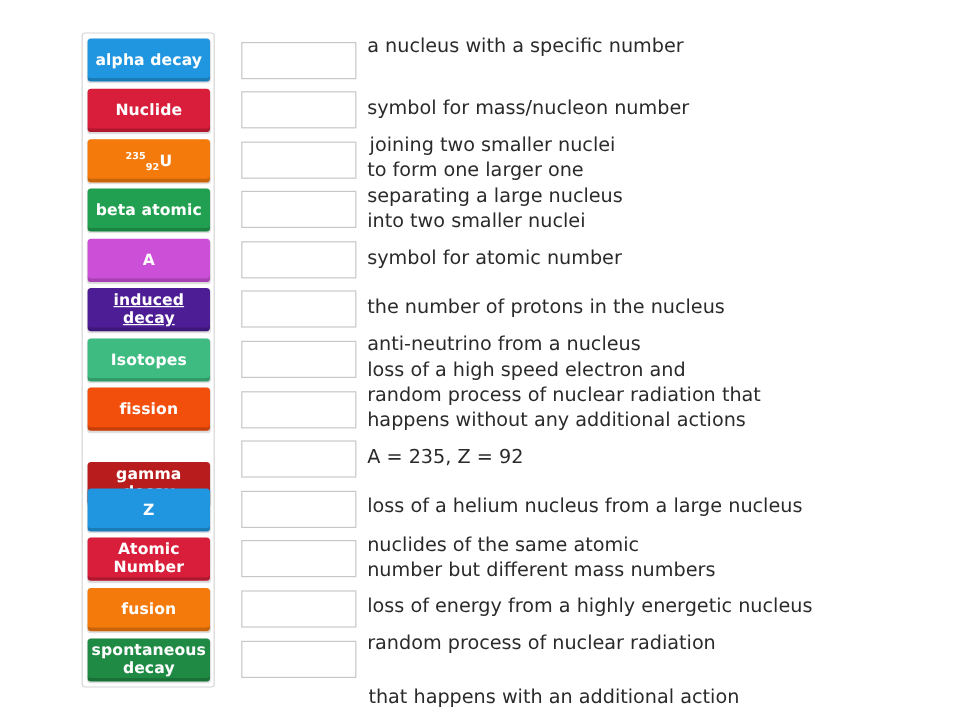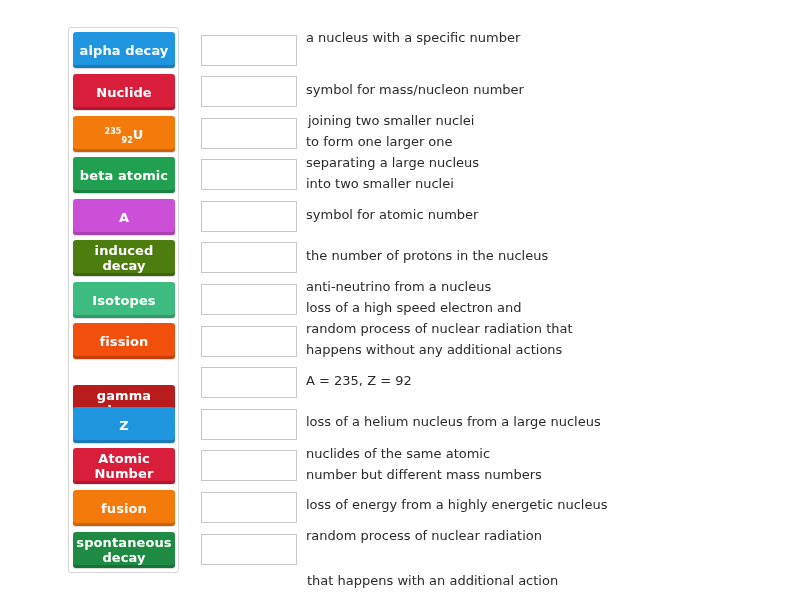--- a/index.html
+++ b/index.html
@@ -2,21 +2,21 @@
 <html><head>
 <meta charset="utf-8">
 <style>
   html, body { margin:0; padding:0; background:#ffffff; }
   body { width:800px; height:600px; position:relative; overflow:hidden; font-family:"DejaVu Sans", "Liberation Sans", sans-serif; }
   .tray { position:absolute; left:68px; top:27px; width:111px; height:546px; border:1px solid #d6d6d6; border-radius:3px; background:#fff; box-sizing:border-box; }
   .tile { position:absolute; left:73px; width:102px; height:36px; border-radius:3px; color:#fff; font-weight:bold; font-size:13px; line-height:15px; text-align:center; display:flex; align-items:center; justify-content:center; box-sizing:border-box; box-shadow: inset 0 -3px 0 rgba(0,0,0,0.18), 0 1px 1px rgba(0,0,0,0.15); cursor:grab; letter-spacing:0.1px; }
   .tile span.lbl { display:block; padding:0 2px; }
   .tile sup, .tile sub { font-size:8px; line-height:0; }
   .slot { position:absolute; left:201px; width:96px; height:31px; border:1px solid #c8c8c8; background:#fff; box-sizing:border-box; }
-  .desc { position:absolute; left:306px; width:480px; font-size:13px; line-height:21px; color:#2a2a2a; font-family:"DejaVu Sans", sans-serif; }
+  .desc { position:absolute; left:306px; width:480px; font-size:16px; line-height:21px; color:#2a2a2a; font-family:"DejaVu Sans", sans-serif; }
 </style>
 </head>
 <body>
 
 <div class="tray"></div>
 
 <div class="tile" style="top:32px;background:#2196e0;">
     <span class="lbl">alpha decay</span>
   </div>
 <div class="tile" style="top:74px;background:#d81e3a;">
@@ -24,21 +24,21 @@
   </div>
 <div class="tile" style="top:116px;background:#f47a0c;">
     <span class="lbl"><sup>235</sup><sub>92</sub><span>U</span></span>
   </div>
 <div class="tile" style="top:157px;background:#20a050;">
     <span class="lbl">beta atomic</span>
   </div>
 <div class="tile" style="top:199px;background:#cc4fd8;">
     <span class="lbl">A</span>
   </div>
-<div class="tile" style="top:240px;background:#4d7c0f;">
+<div class="tile" style="top:240px;background:#4c1d95;text-decoration:underline;">
     <span class="lbl" style="width:70px;margin:0 auto;">induced decay</span>
   </div>
 <div class="tile" style="top:282px;background:#3dbb80;">
     <span class="lbl">Isotopes</span>
   </div>
 <div class="tile" style="top:323px;background:#f24e0c;">
     <span class="lbl">fission</span>
   </div>
 <div class="tile" style="top:350px;background:#b91c1c;margin-top:35px;">
     <span class="lbl" style="width:70px;margin:0 auto;">gamma decay</span>

